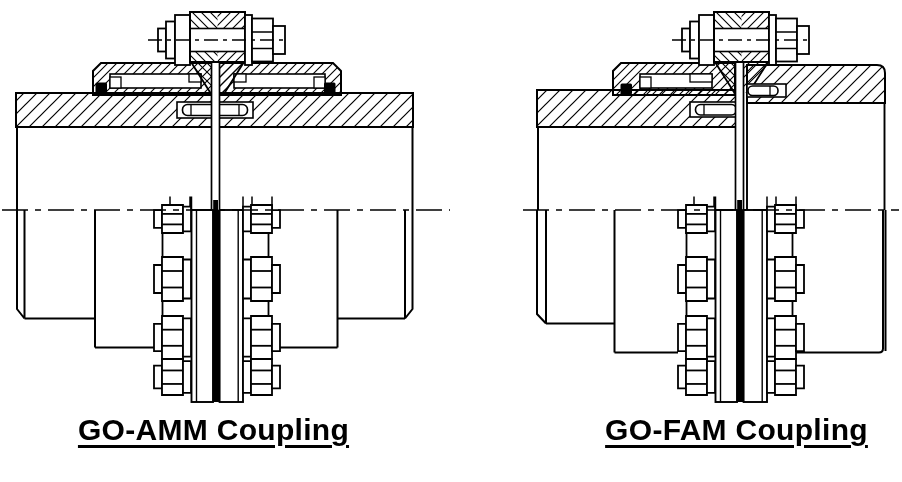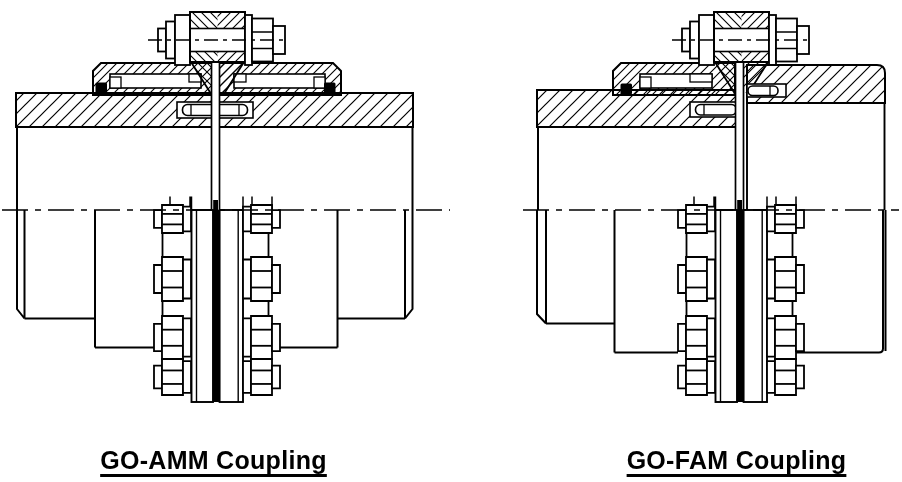--- a/index.html
+++ b/index.html
@@ -1,20 +1,20 @@
 <!DOCTYPE html>
 <html><head>
 <meta charset="utf-8">
 <style>
   html,body{margin:0;padding:0;background:#fff;}
   #stage{position:relative;width:902px;height:482px;background:#fff;overflow:hidden;
          font-family:"Liberation Sans",sans-serif;}
   #drawing-svg{position:absolute;left:0;top:0;}
-  .caption{position:absolute;top:446px;width:427px;text-align:center;
-           font-weight:bold;font-size:25px;line-height:1.15;color:#000;
+  .caption{position:absolute;top:413px;width:427px;text-align:center;
+           font-weight:bold;font-size:30px;line-height:1.15;color:#000;
            letter-spacing:.3px;
            text-decoration:underline;text-decoration-thickness:3px;text-underline-offset:5px;
            font-family:"Liberation Sans",sans-serif;}
   #cap-amm{left:0px;}
   #cap-fam{left:523px;}
 </style>
 </head>
 <body>
 
 <div id="stage">

